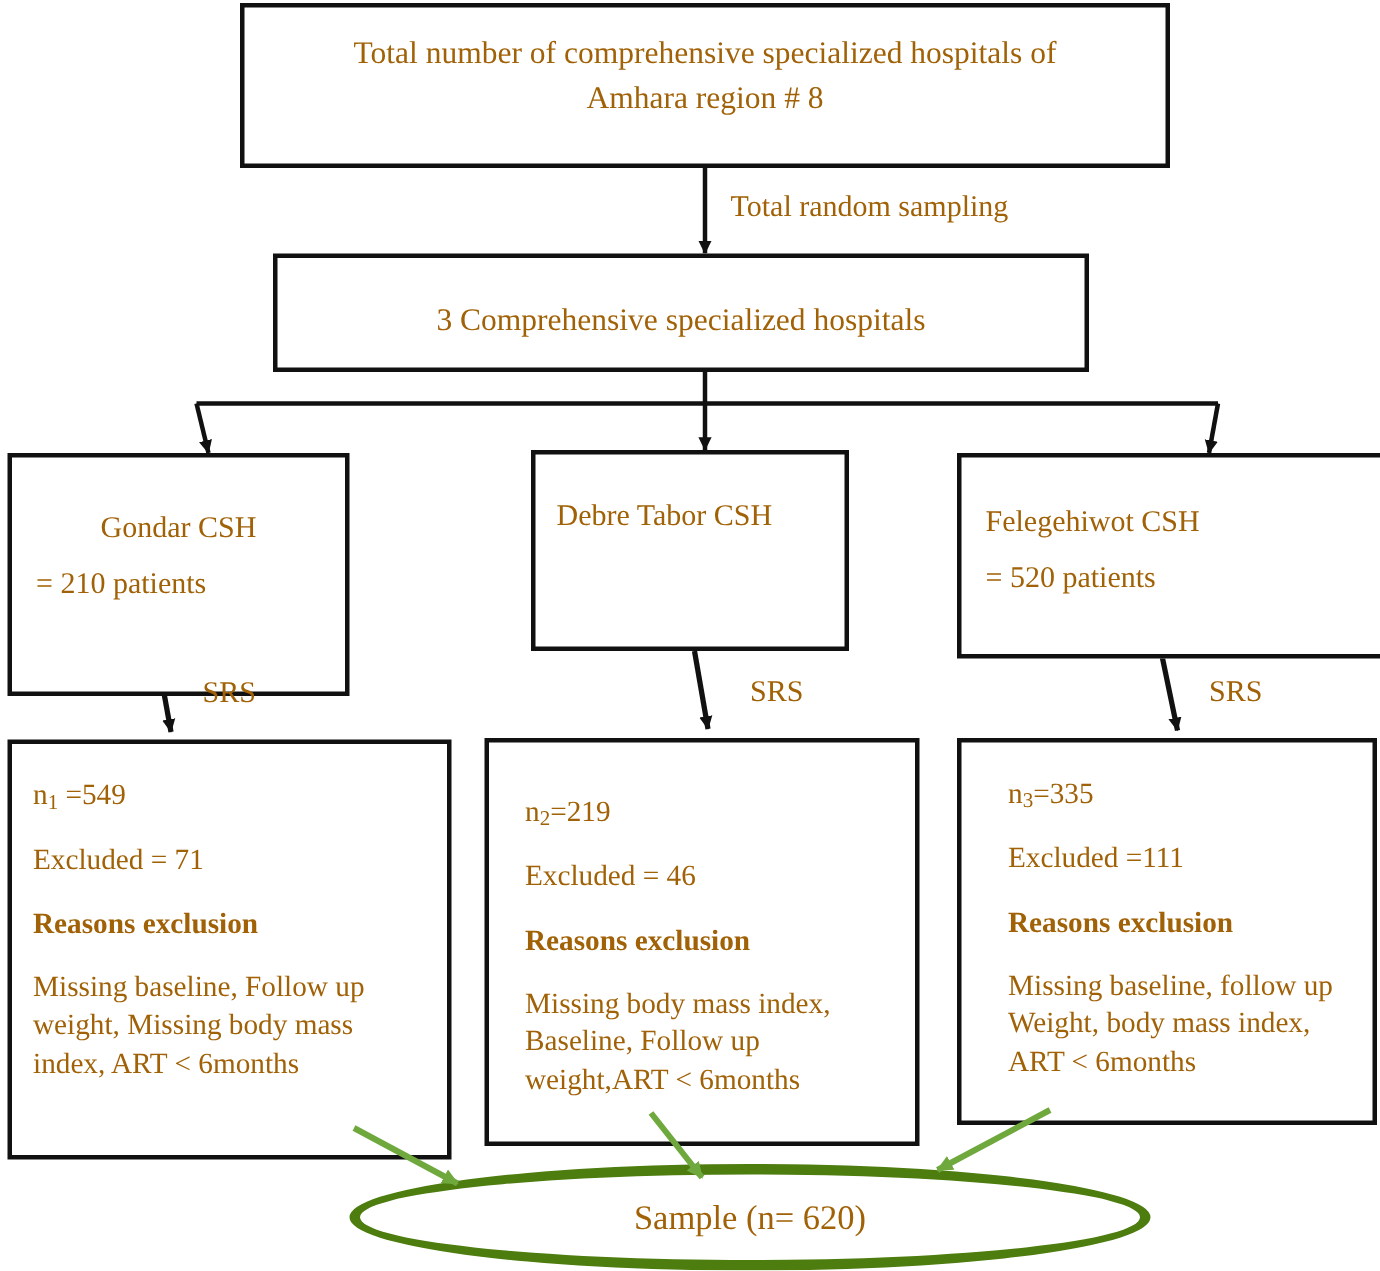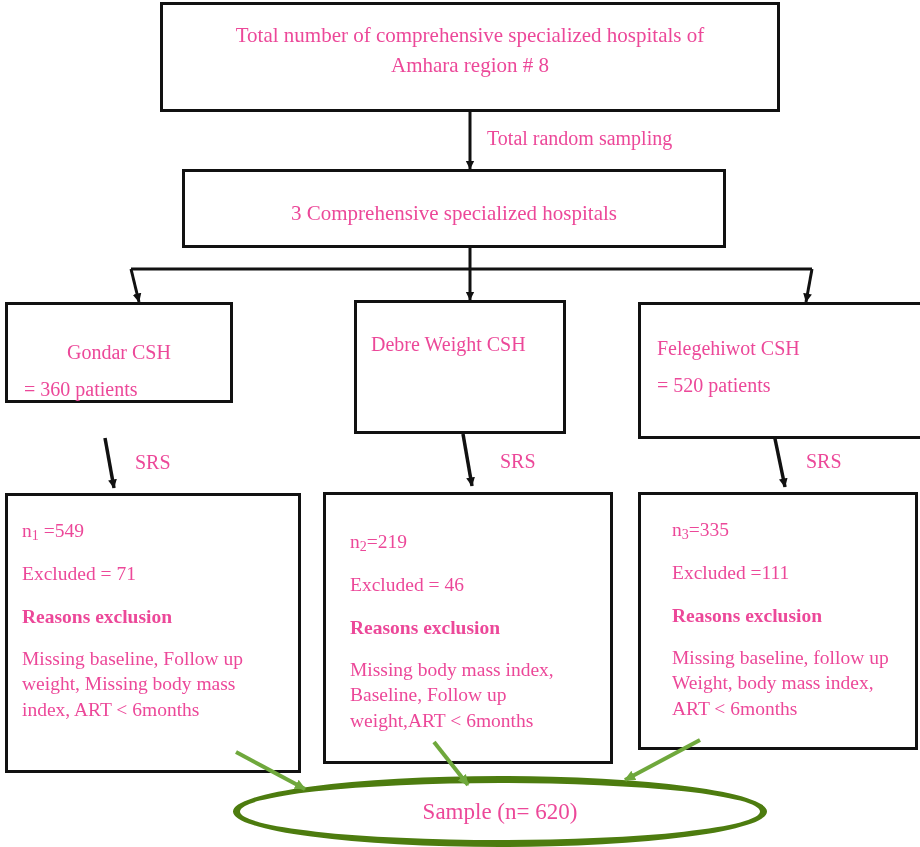--- a/index.html
+++ b/index.html
@@ -7,21 +7,21 @@
     margin: 0;
     padding: 0;
     background: #ffffff;
   }
   #canvas {
     position: relative;
     width: 920px;
     height: 847px;
     background: #ffffff;
     font-family: "Liberation Serif", "DejaVu Serif", serif;
-    color: #ec4899;
+    color: #a16207;
     overflow: hidden;
   }
   .box {
     position: absolute;
     box-sizing: border-box;
     border: 3px solid #111111;
     background: #ffffff;
     z-index: 2;
   }
   .box-inner {
@@ -130,30 +130,30 @@
   </div>
 
   <div class="edge-label" style="left:487px; top:127px;">Total random sampling</div>
 
   <div class="box" style="left:182px; top:169px; width:544px; height:79px;">
     <div class="box-inner t-center line-main" style="top:17px;">
       <div>3 Comprehensive specialized hospitals</div>
     </div>
   </div>
 
-  <div class="box" style="left:5px; top:302px; width:228px; height:101px;">
+  <div class="box" style="left:5px; top:302px; width:228px; height:162px;">
     <div class="box-inner" style="top:26px; padding-left:16px; padding-right:16px;">
       <span class="hospital-title">Gondar CSH</span>
-      <span class="hospital-count">= 360 patients</span>
+      <span class="hospital-count">= 210 patients</span>
     </div>
   </div>
 
   <div class="box" style="left:354px; top:300px; width:212px; height:134px;">
     <div class="box-inner" style="top:20px; padding-left:14px; padding-right:14px;">
-      <span class="hospital-title" style="text-align:left;">Debre Weight CSH</span>
+      <span class="hospital-title" style="text-align:left;">Debre Tabor CSH</span>
     </div>
   </div>
 
   <div class="box" style="left:638px; top:302px; width:300px; height:137px;">
     <div class="box-inner" style="top:22px; padding-left:16px; padding-right:16px;">
       <span class="hospital-title" style="text-align:left;">Felegehiwot CSH</span>
       <span class="hospital-count">= 520 patients</span>
     </div>
   </div>
 

